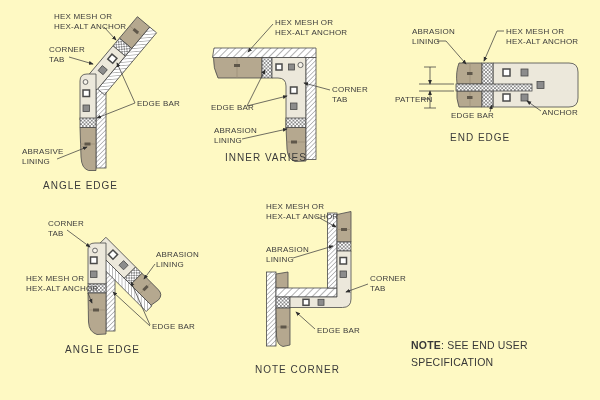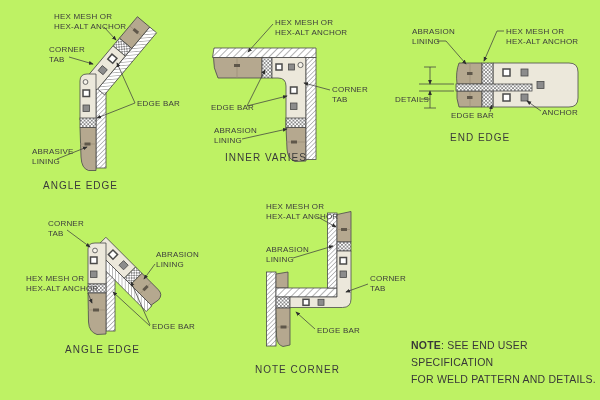--- a/index.html
+++ b/index.html
@@ -1,16 +1,16 @@
 <!DOCTYPE html>
 <html><head>
 <meta charset="utf-8">
 <style>
   html,body{margin:0;padding:0;background:#fff;}
-  .sheet{position:relative;width:600px;height:400px;background:#bef264;overflow:hidden;
+  .sheet{position:relative;width:600px;height:400px;background:#fef9c3;overflow:hidden;
          font-family:"Liberation Sans",sans-serif;}
   .sheet svg{position:absolute;left:0;top:0;}
   .lbl{position:absolute;font-size:8px;line-height:10px;color:#3c3c3c;letter-spacing:.2px;
        white-space:pre-line;}
   .cap{position:absolute;font-size:10px;color:#3a3a3a;letter-spacing:1px;text-align:left;}
   .note{position:absolute;left:411px;top:337px;font-size:10.5px;line-height:17px;color:#383838;
         letter-spacing:.2px;}
   .note .b{font-weight:bold;}
   
   .tan{fill:#b5a88f;stroke:#4a4a4a;stroke-width:.8;}
@@ -181,38 +181,38 @@
     <line class="ldr" x1="368" y1="284" x2="346" y2="292"></line>
     <line class="ldr" x1="315" y1="329" x2="296" y2="312"></line>
   </g>
 </svg>
 
 <div class="lbl" style="left:54px;top:12px">HEX MESH OR
 HEX-ALT ANCHOR</div>
 <div class="lbl" style="left:49px;top:45px">CORNER
 TAB</div>
 <div class="lbl" style="left:137px;top:99px">EDGE BAR</div>
-<div class="lbl" style="left:32px;top:147px">ABRASIVE
+<div class="lbl" style="left:22px;top:147px">ABRASIVE
 LINING</div>
 <div class="cap" style="left:43px;top:180px;width:100px">ANGLE EDGE</div>
 
 <div class="lbl" style="left:275px;top:18px">HEX MESH OR
 HEX-ALT ANCHOR</div>
 <div class="lbl" style="left:332px;top:85px">CORNER
 TAB</div>
 <div class="lbl" style="left:211px;top:103px">EDGE BAR</div>
 <div class="lbl" style="left:214px;top:126px">ABRASION
 LINING</div>
 <div class="cap" style="left:225px;top:152px;width:100px">INNER VARIES</div>
 
 <div class="lbl" style="left:412px;top:27px">ABRASION
 LINING</div>
 <div class="lbl" style="left:506px;top:27px">HEX MESH OR
 HEX-ALT ANCHOR</div>
-<div class="lbl" style="left:395px;top:95px">DETAILS</div>
+<div class="lbl" style="left:395px;top:95px">PATTERN</div>
 <div class="lbl" style="left:451px;top:111px">EDGE BAR</div>
 <div class="lbl" style="left:542px;top:108px">ANCHOR</div>
 <div class="cap" style="left:450px;top:132px;width:100px">END EDGE</div>
 
 <div class="lbl" style="left:48px;top:219px">CORNER
 TAB</div>
 <div class="lbl" style="left:156px;top:250px">ABRASION
 LINING</div>
 <div class="lbl" style="left:26px;top:274px">HEX MESH OR
 HEX-ALT ANCHOR</div>
@@ -223,16 +223,15 @@
 HEX-ALT ANCHOR</div>
 <div class="lbl" style="left:266px;top:245px">ABRASION
 LINING</div>
 <div class="lbl" style="left:370px;top:274px">CORNER
 TAB</div>
 <div class="lbl" style="left:317px;top:326px">EDGE BAR</div>
 <div class="cap" style="left:255px;top:364px;width:110px">NOTE CORNER</div>
 
 <div class="note">
   <div><span class="b">NOTE</span><span>: SEE END USER SPECIFICATION</span></div>
-  <div>FOR WELD PATTERN AND DETAILS.</div>
 </div>
 
 </div>
 
 </body></html>

